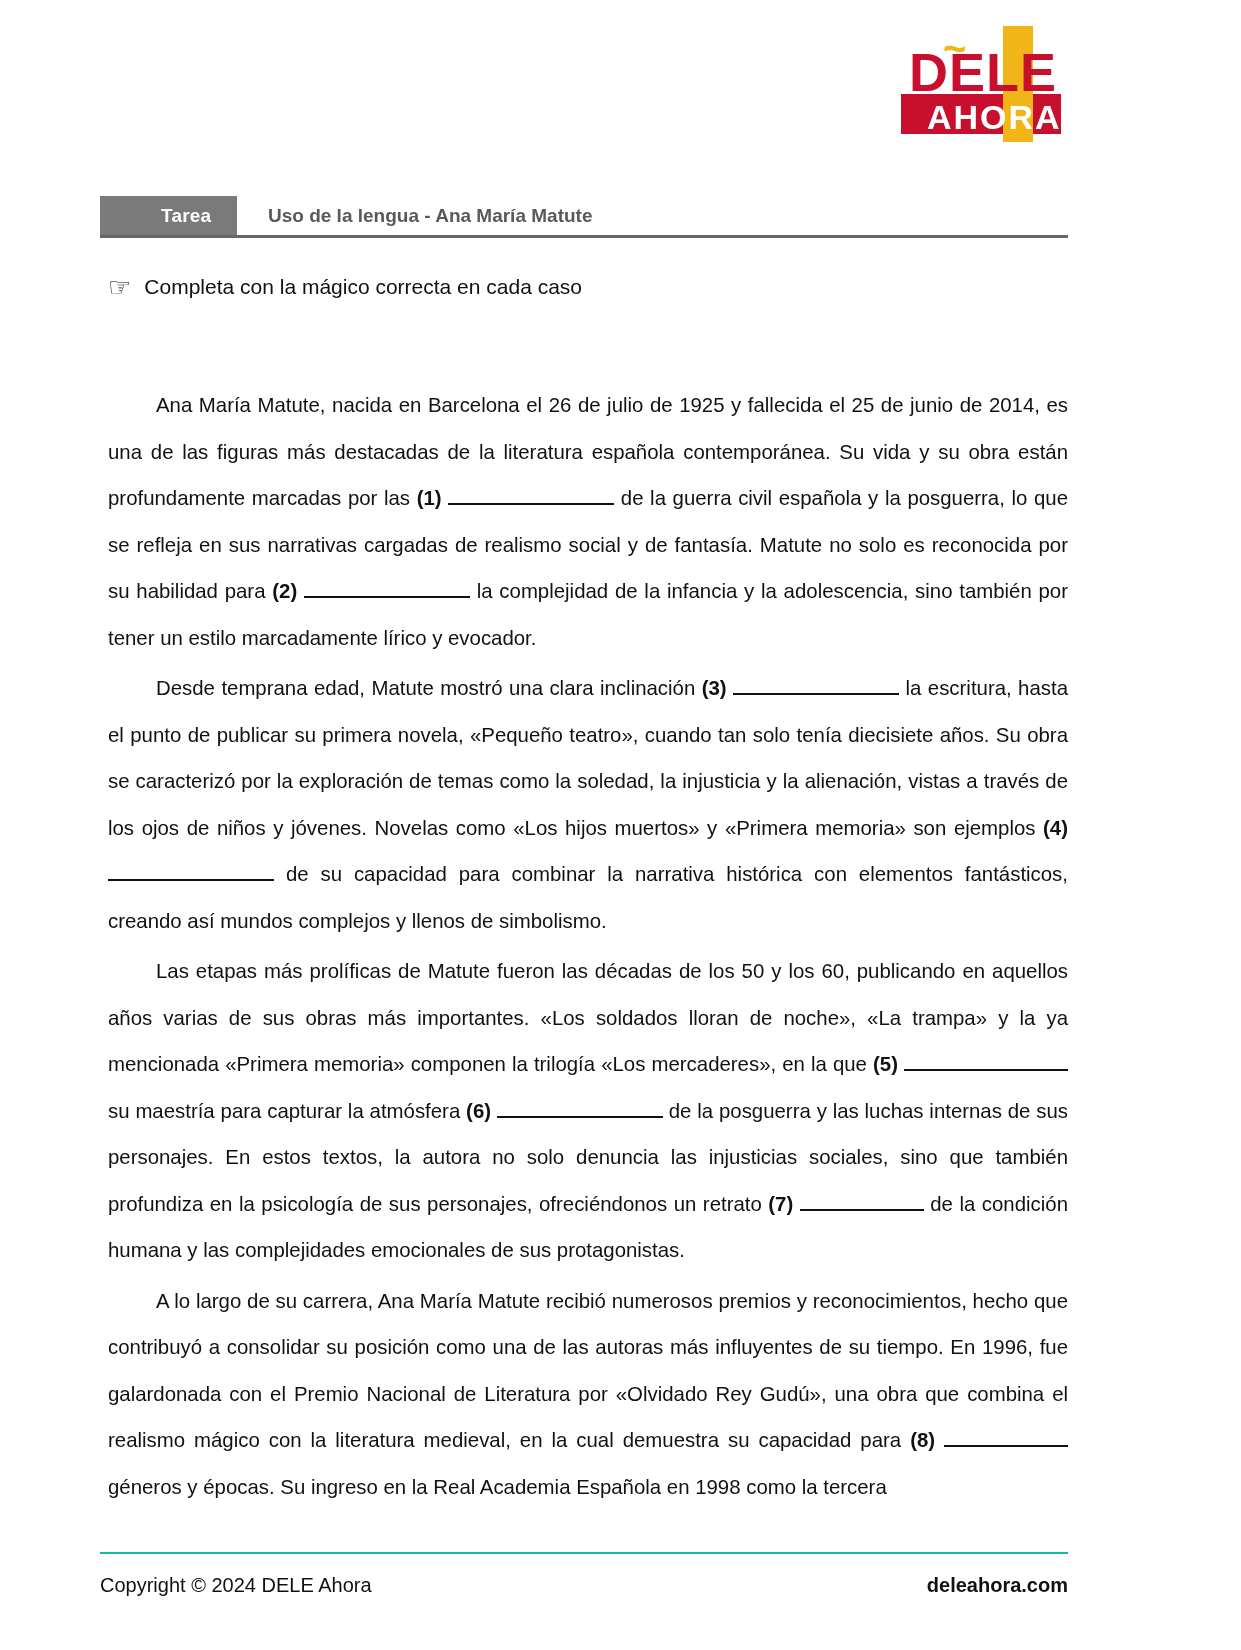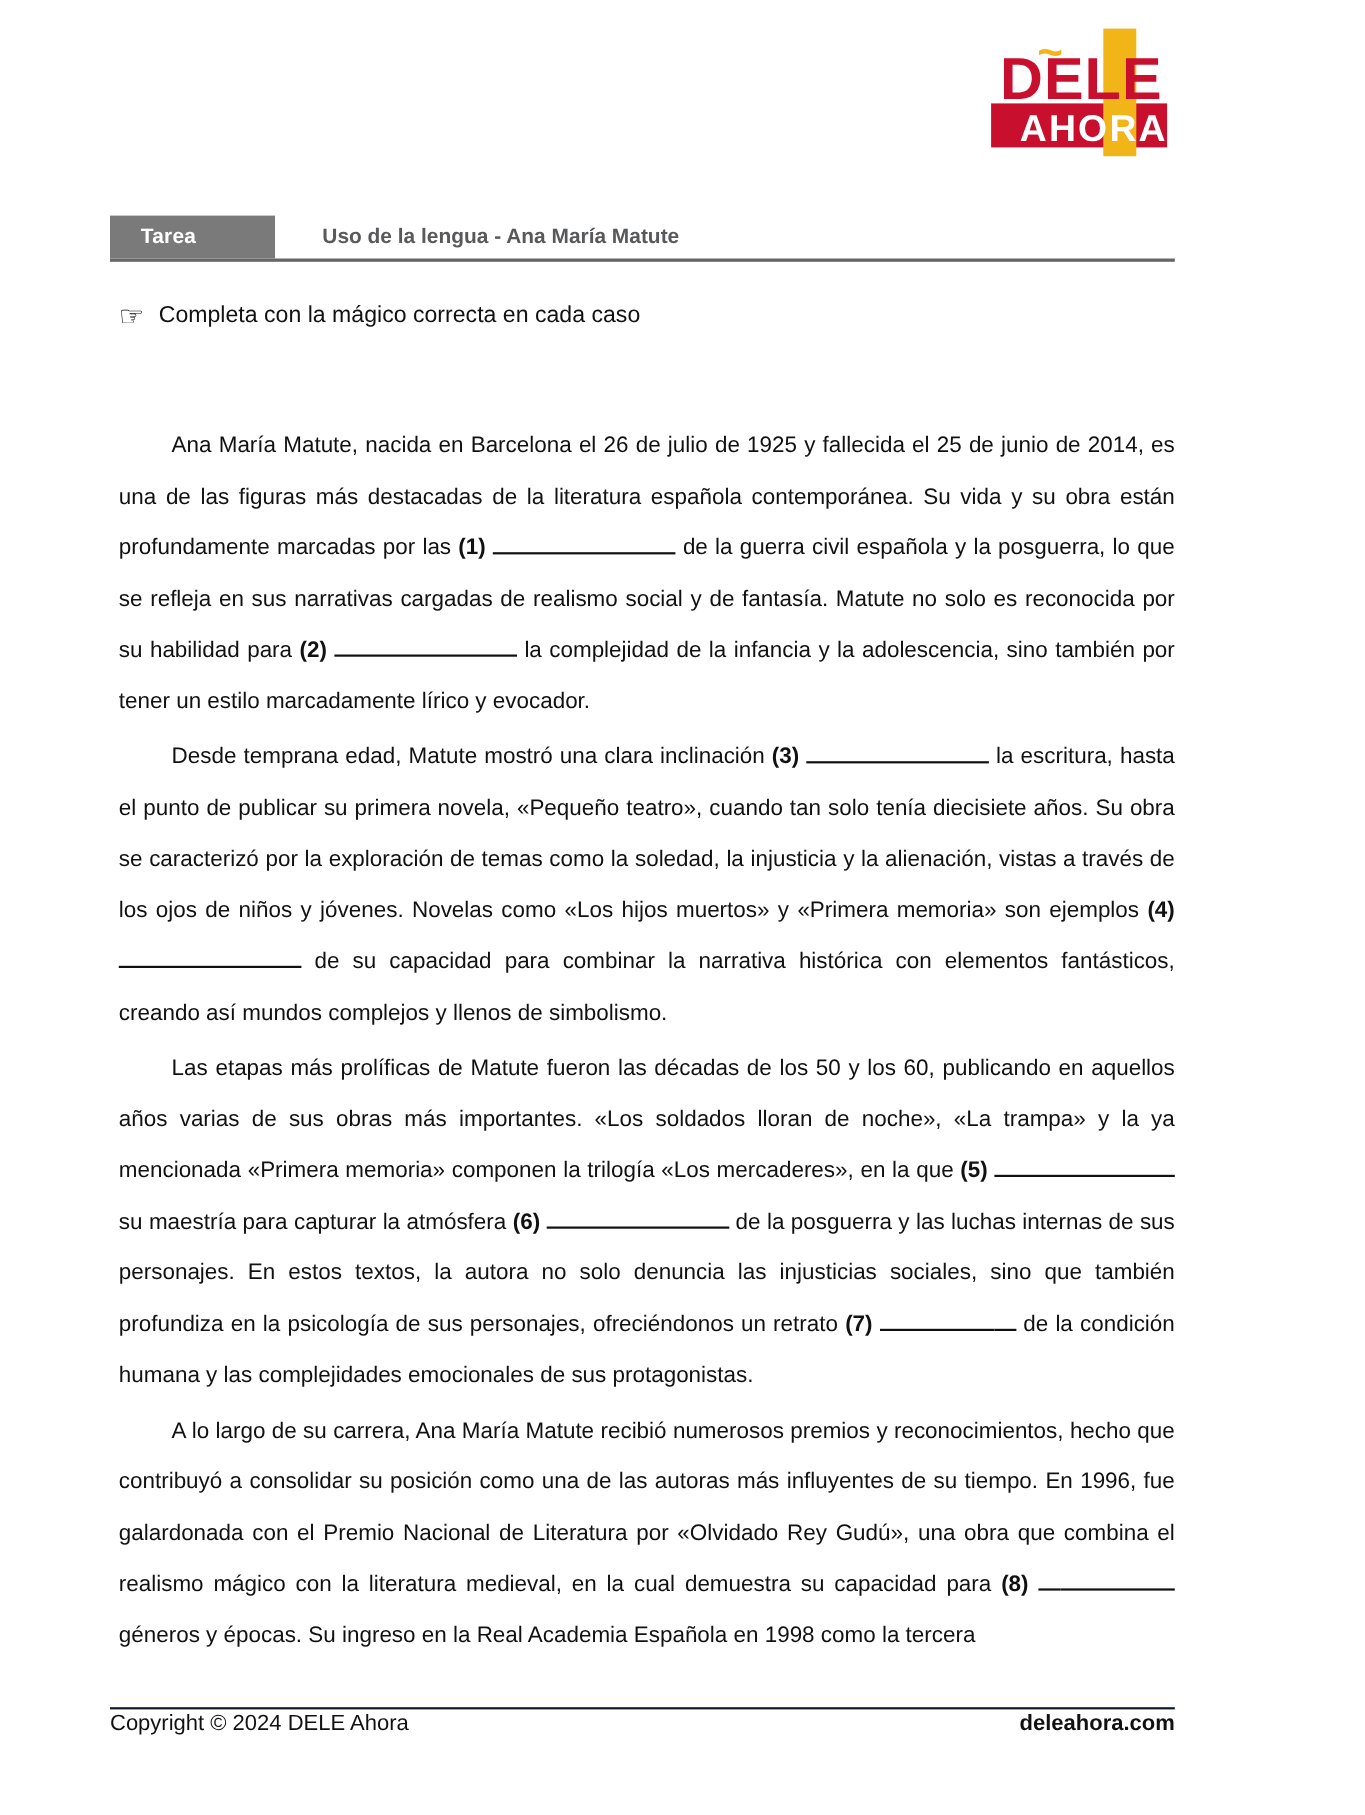--- a/index.html
+++ b/index.html
@@ -87,36 +87,36 @@
     left: 100px;
     top: 196px;
     width: 968px;
     height: 42px;
     border-bottom: 3px solid #666666;
     box-sizing: border-box;
     display: flex;
     align-items: stretch;
   }
   .task-badge {
-    width: 150px;
+    width: 137px;
     background: #7a7a7a;
     color: #ffffff;
     font-weight: bold;
     font-size: 19px;
     display: flex;
     align-items: center;
-    padding-left: 28px;
+    padding-left: 61px;
     box-sizing: border-box;
     letter-spacing: 0.2px;
   }
   .task-title {
     flex: 1;
     display: flex;
     align-items: center;
-    padding-left: 43px;
+    padding-left: 31px;
     font-weight: bold;
     font-size: 19px;
     color: #58595b;
   }
 
   
   .instruction {
     position: absolute;
     left: 108px;
     top: 274px;
@@ -160,22 +160,22 @@
   .b-mid   { width: 104px; }
   .b-tiny  { width: 20px; }
   .b-wrap  { width: 126px; }
 
   
   .footer {
     position: absolute;
     left: 100px;
     top: 1552px;
     width: 968px;
-    border-top: 2px solid #0f172a;
-    padding-top: 2px;
+    border-top: 2px solid #14b8a6;
+    padding-top: 20px;
     display: flex;
     justify-content: space-between;
     align-items: baseline;
     font-size: 20px;
     color: #111111;
   }
   .footer-right { font-weight: bold; }
 </style>
 </head>
 <body>

